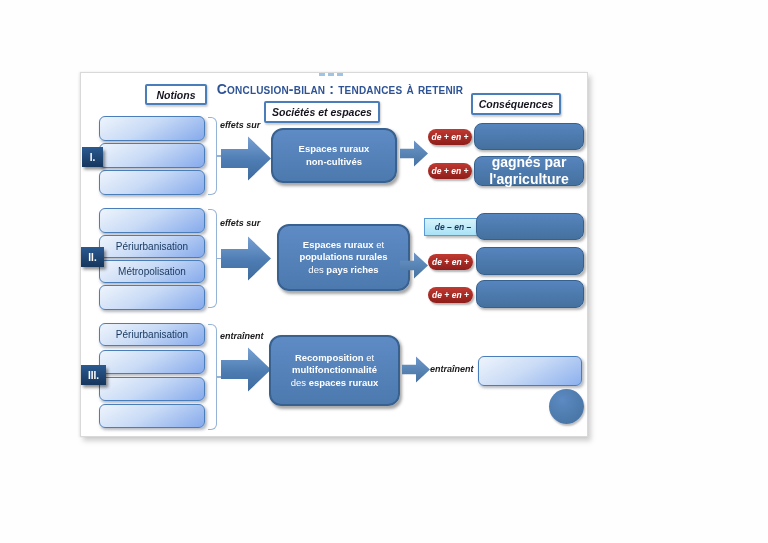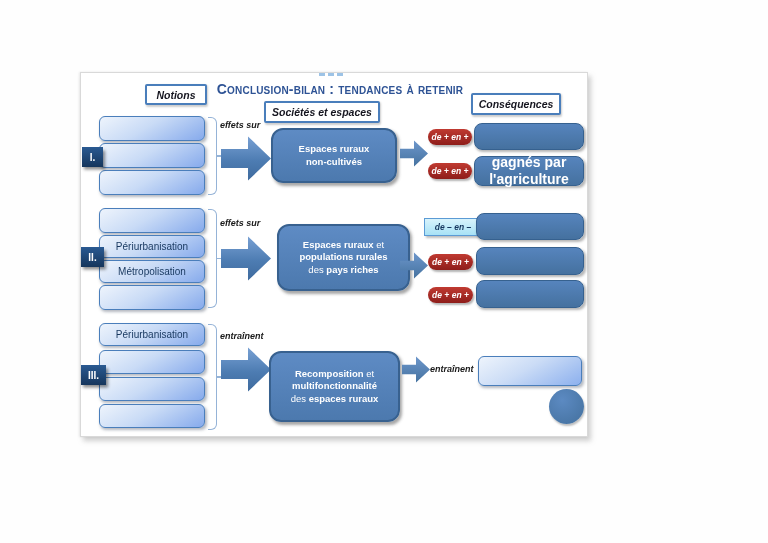--- a/index.html
+++ b/index.html
@@ -135,21 +135,21 @@
     <div class="abs cons-box" style="left:395px; top:207px; width:108px; height:28px;"></div>
 
     <div class="abs notion-box" style="left:18px; top:250px; width:106px; height:23px;">Périurbanisation</div>
     <div class="abs notion-box" style="left:18px; top:277px; width:106px; height:24px;"></div>
     <div class="abs notion-box" style="left:18px; top:304px; width:106px; height:24px;"></div>
     <div class="abs notion-box" style="left:18px; top:331px; width:106px; height:24px;"></div>
     <div class="abs numeral" style="left:0px; top:292px; width:25px; height:20px;">III.</div>
     <div class="abs bracket" style="left:127px; top:251px; width:9px; height:106px;"></div>
     <div class="abs conn-label" style="left:139px; top:258px;">entraînent</div>
     <div class="abs block-arrow" style="left:140px; top:273px; width:50px; height:47px;"></div>
-    <div class="abs center-box" style="left:188px; top:278px; width:131px; height:71px;">
+    <div class="abs center-box" style="left:188px; top:262px; width:131px; height:71px;">
       <div><b>Recomposition</b><span class="reg"> et</span></div>
       <div><b>multifonctionnalité</b></div>
       <div><span class="reg">des </span><b>espaces ruraux</b></div>
     </div>
     <div class="abs small-arrow" style="left:321px; top:283px; width:28px; height:27px;"></div>
     <div class="abs conn-label" style="left:349px; top:291px;">entraînent</div>
     <div class="abs light-box" style="left:397px; top:283px; width:104px; height:30px;"></div>
     <div class="abs blue-circle" style="left:468px; top:316px; width:35px; height:35px;"></div>
 
   </div>

